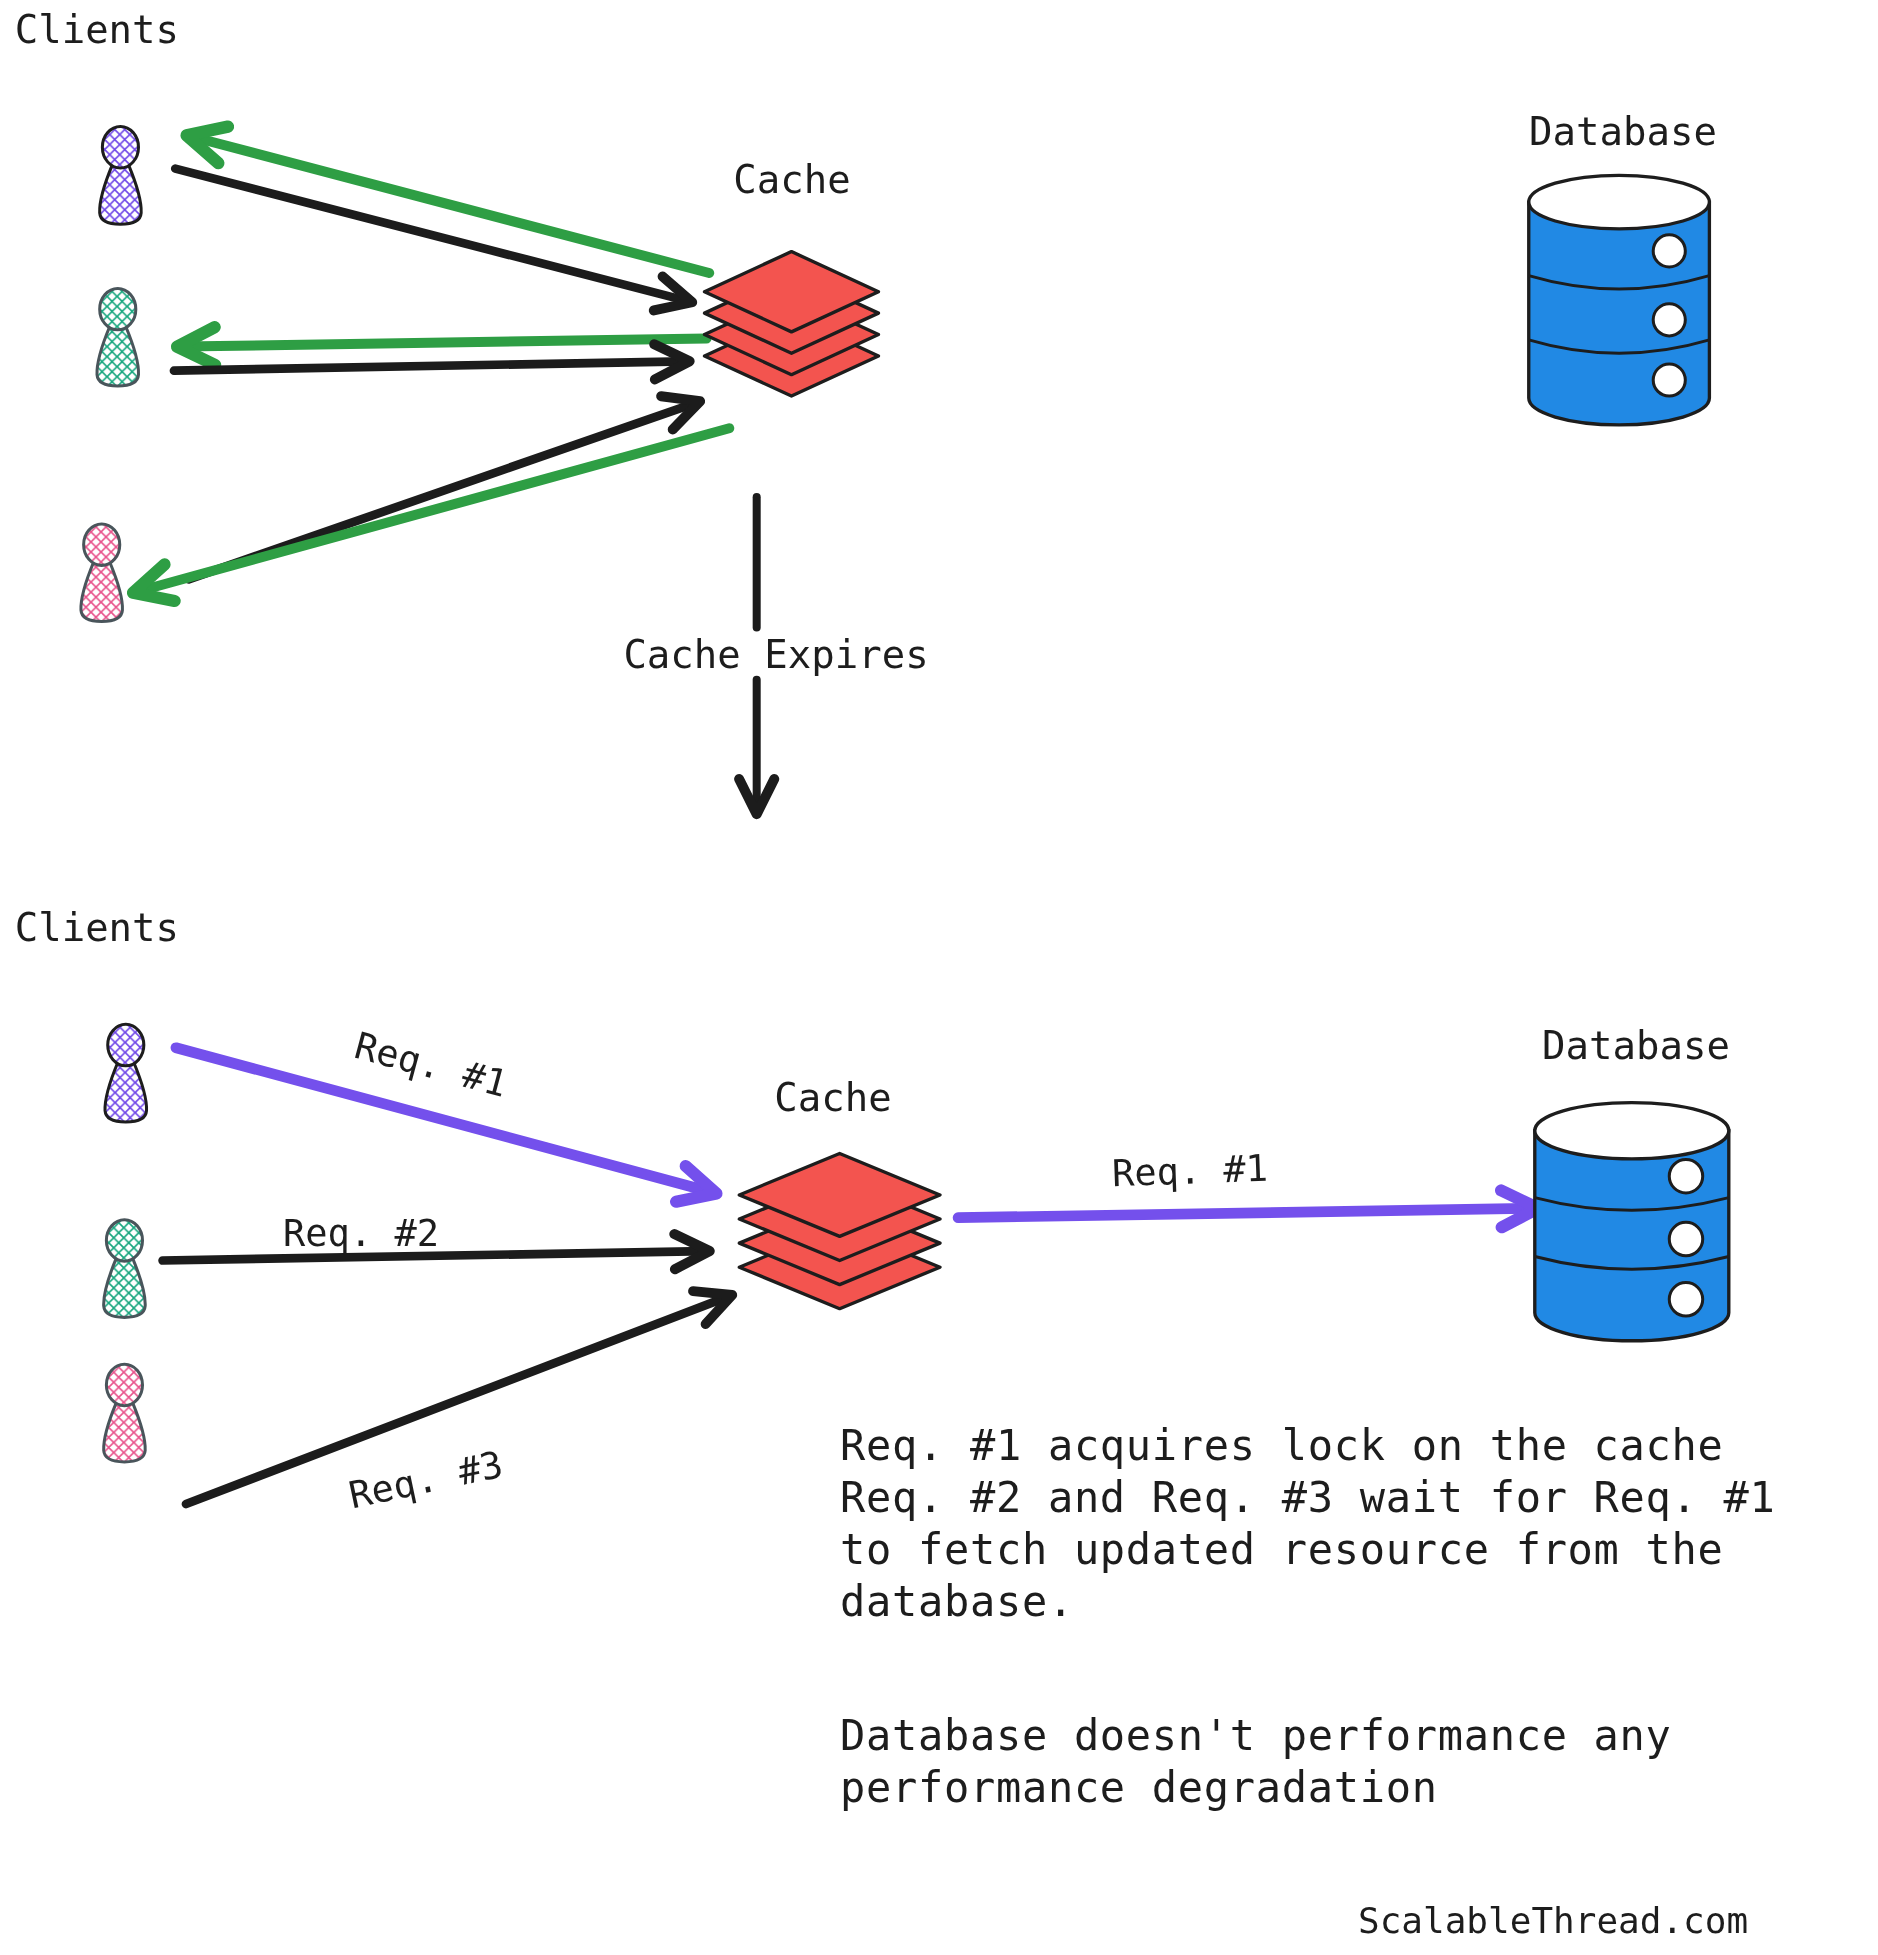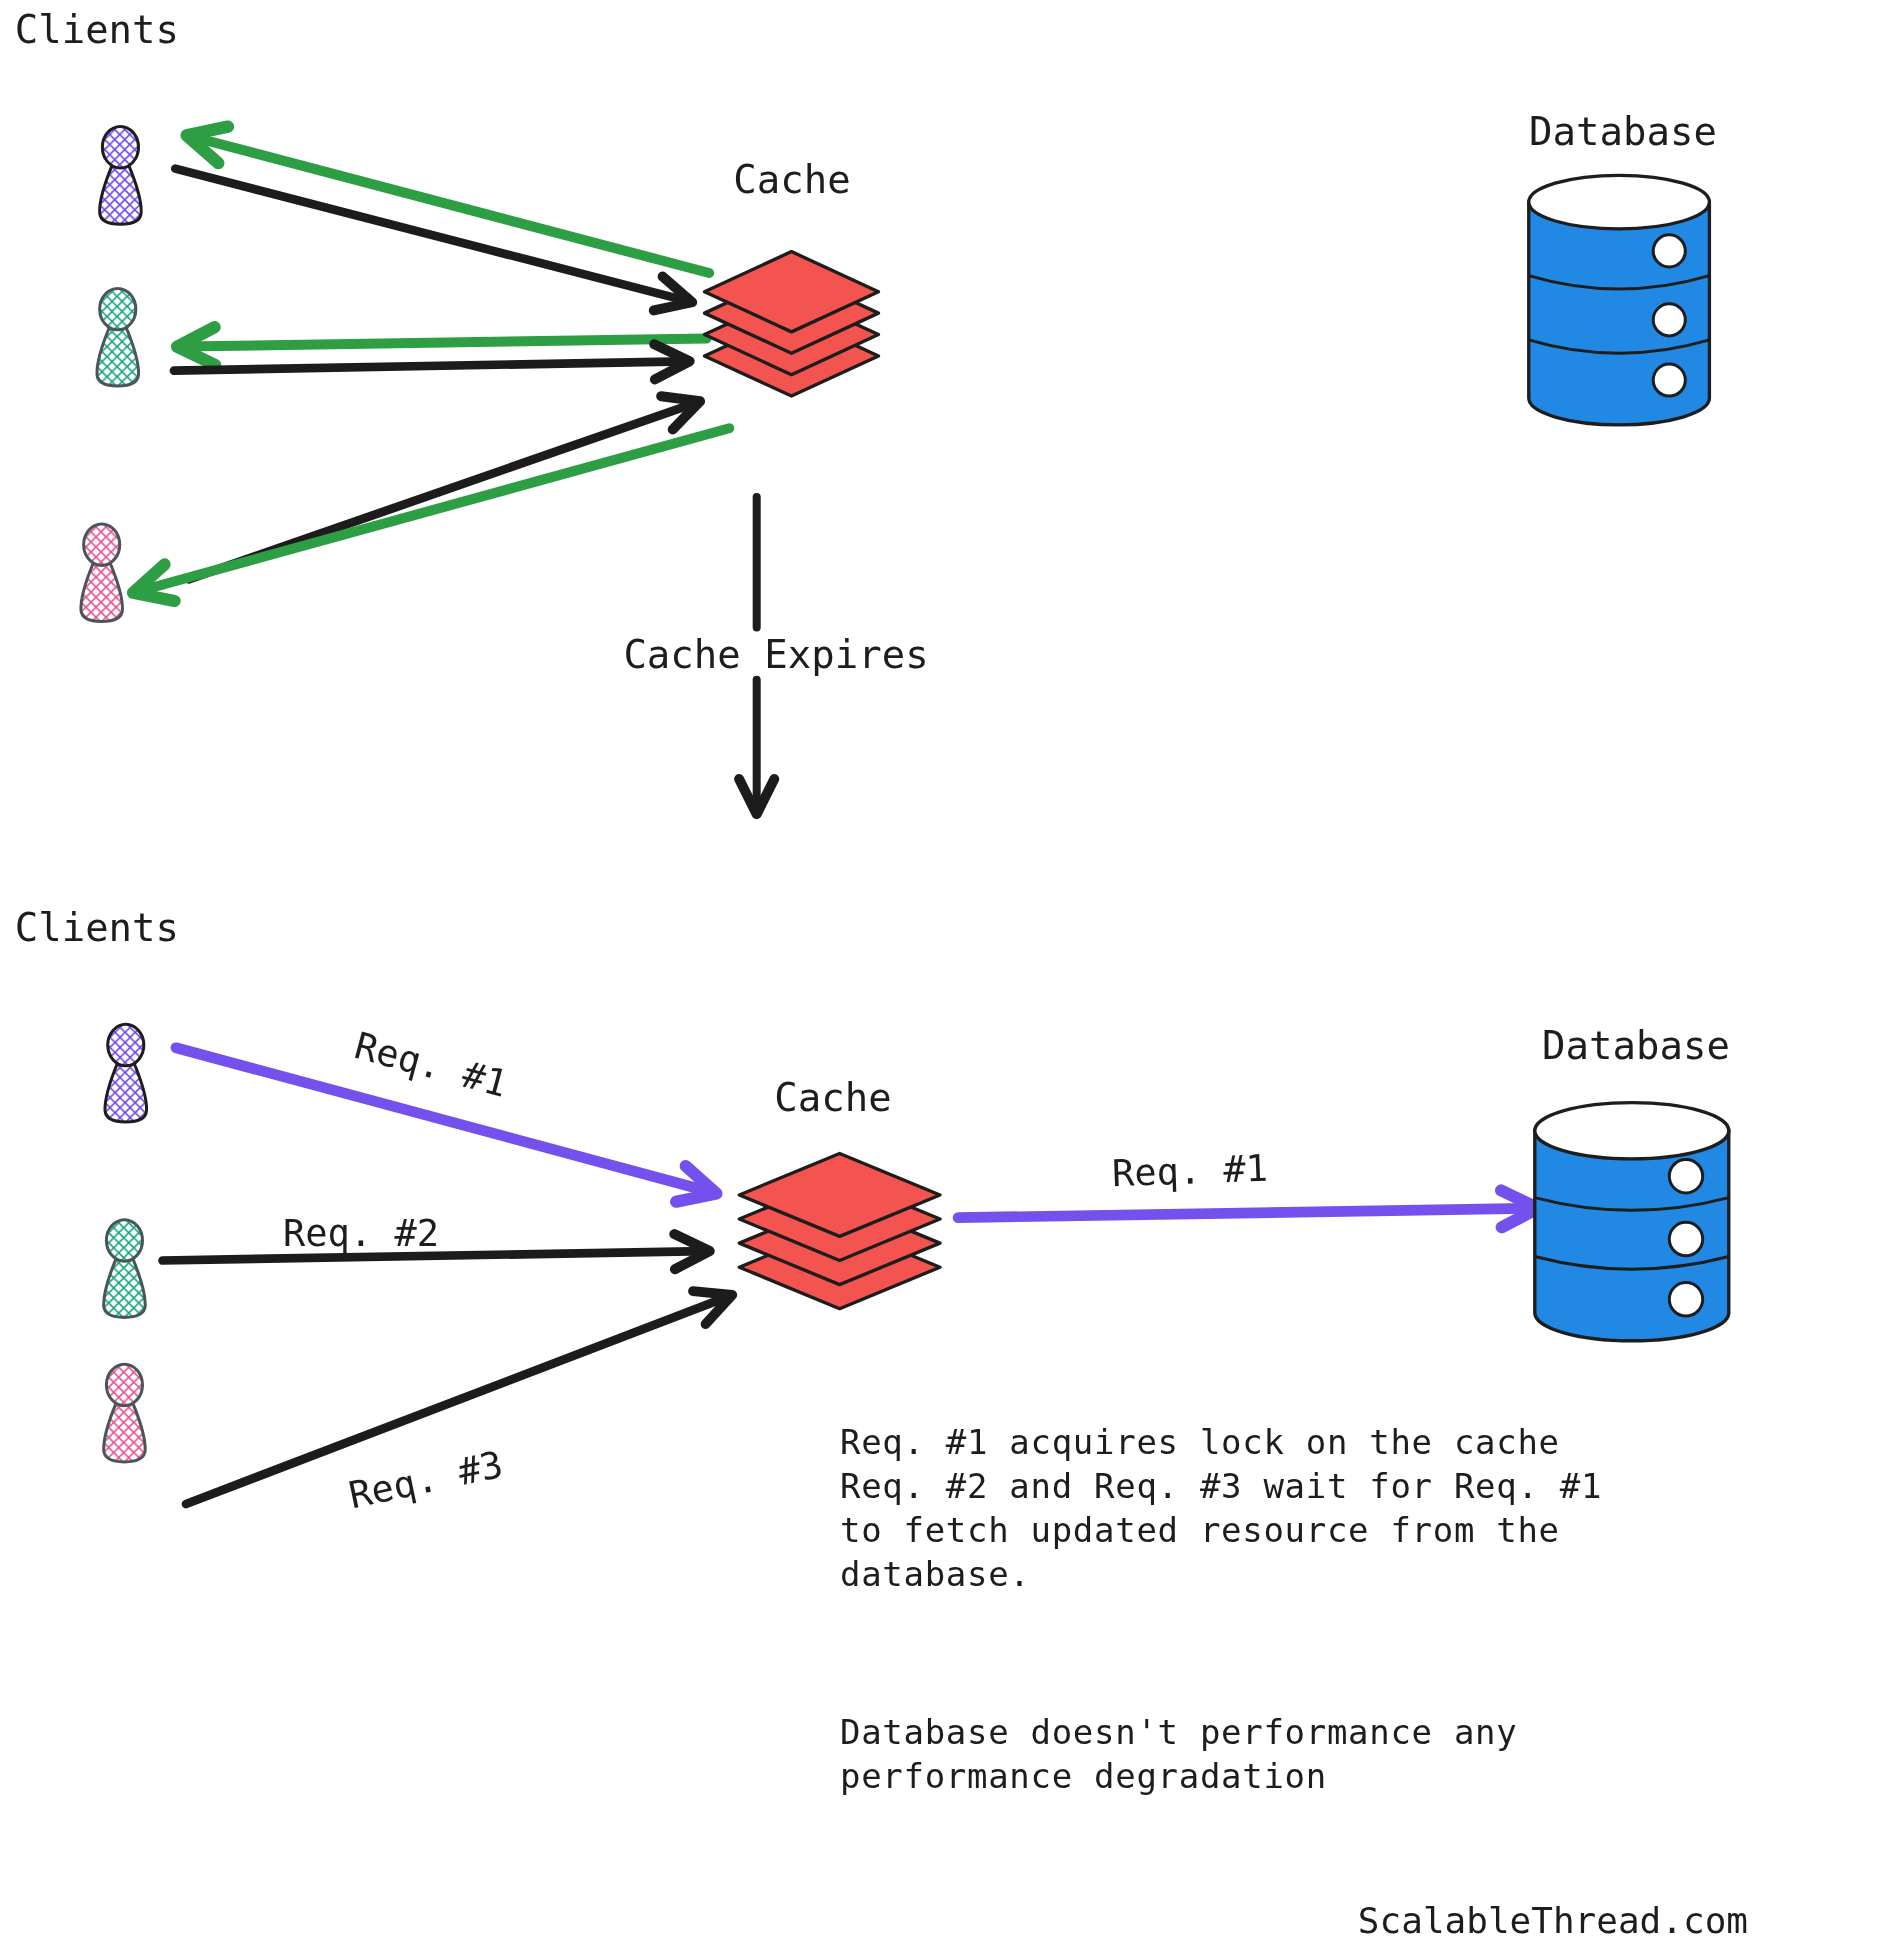--- a/index.html
+++ b/index.html
@@ -15,23 +15,23 @@
   .lbl{
     position:absolute;
     white-space:nowrap;
     color:#1d1d1d;
     font-family:"DejaVu Sans Mono", monospace;
   }
   .section-lbl{font-size:39px;}
   .centered{transform:translate(-50%,-50%);}
   .note{
     position:absolute;
-    font-size:34px;
+    font-size:42px;
     letter-spacing:0.7px;
-    line-height:44px;
+    line-height:52px;
     white-space:pre-line;
     color:#1d1d1d;
   }
   .footer{
     position:absolute;
     font-size:36px;
     color:#1d1d1d;
   }
   svg.layer{position:absolute;left:0;top:0;}
 </style>
@@ -170,16 +170,16 @@
   <div class="lbl centered" style="left:426px;top:1480px;font-size:37px;transform:translate(-50%,-50%) rotate(-12deg);">Req. #3</div>
 
   <div class="note" style="left:840px;top:1420px;width:1031px;">Req. #1 acquires lock on the cache
 Req. #2 and Req. #3 wait for Req. #1
 to fetch updated resource from the
 database.</div>
 
   <div class="note" style="left:840px;top:1710px;width:1031px;">Database doesn't performance any
 performance degradation</div>
 
-  <div class="footer" style="left:1306px;top:1900px;width:442px;text-align:right;">ScalableThread.com</div>
+  <div class="footer" style="left:1358px;top:1900px;width:442px;text-align:left;">ScalableThread.com</div>
 
 </div>
 
 
 </body></html>

